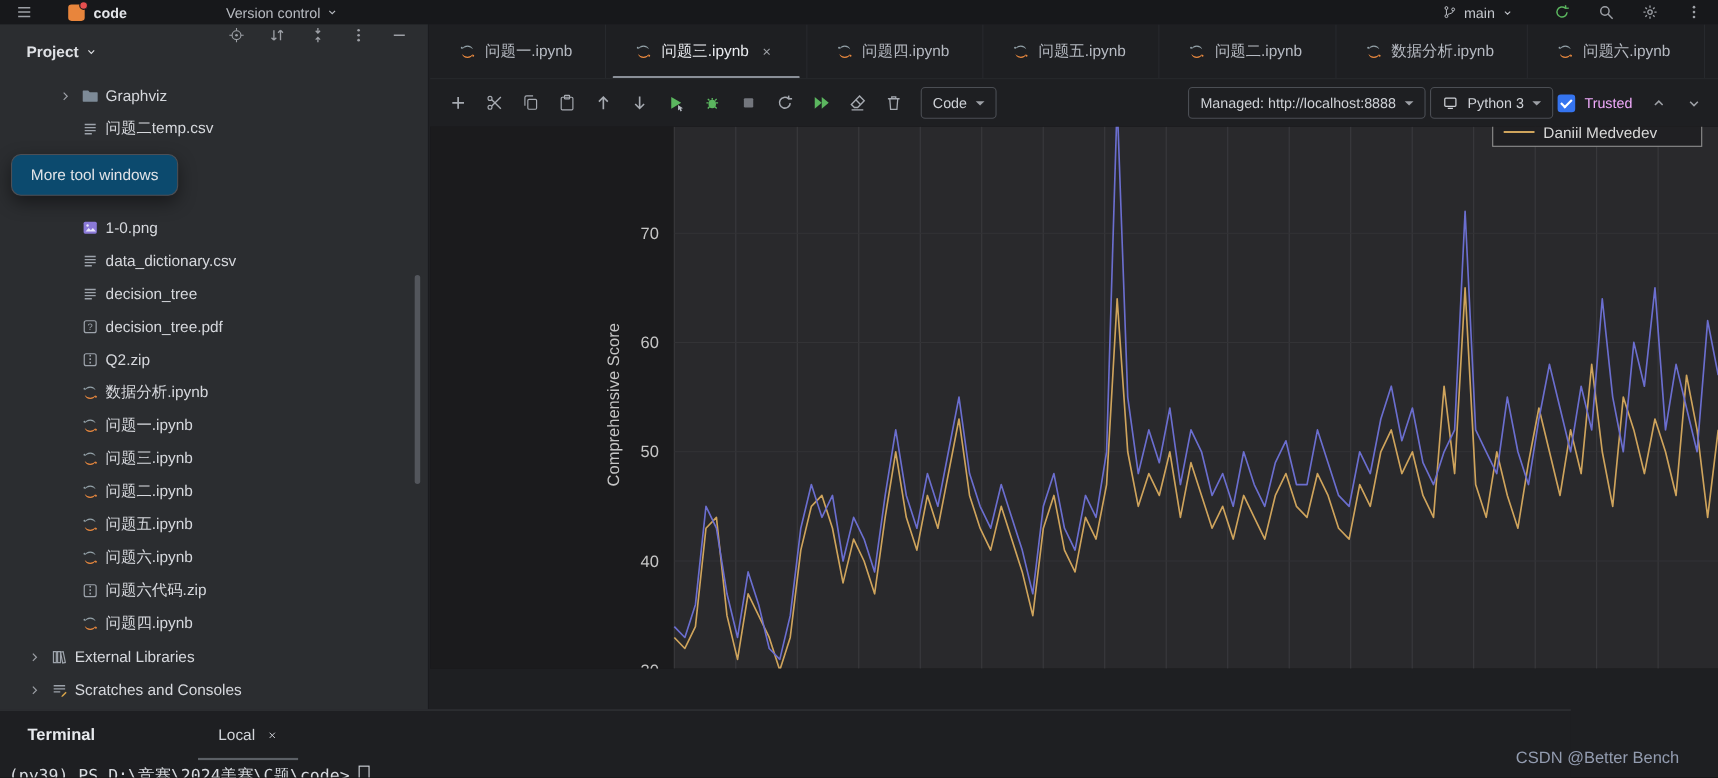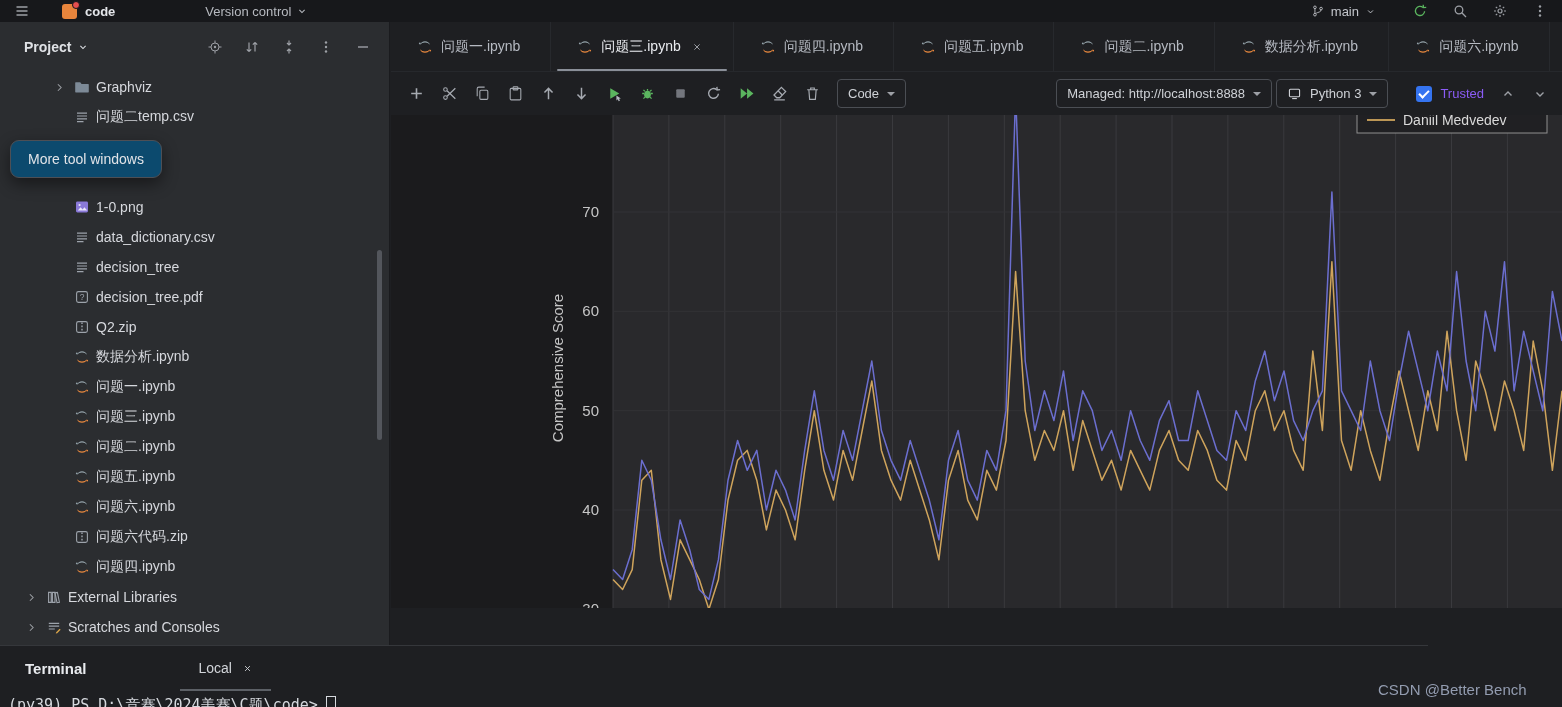--- a/index.html
+++ b/index.html
@@ -17,21 +17,21 @@
   .app-logo::after{content:"";position:absolute;top:-3px;right:-3px;width:6px;height:6px;border-radius:50%;
                    background:#e64f4f;border:1px solid #17181b}
   .proj{font-weight:700;font-size:13px;color:#e4e6ea;display:flex;align-items:center;gap:5px;margin-left:8px}
   .menu-item{color:#b7bac0;font-size:13px;display:flex;align-items:center;gap:5px;margin-left:90px}
   .topbar-right{margin-left:auto;display:flex;align-items:center;gap:20px}
   .branch{display:flex;align-items:center;gap:6px;color:#c3c6cc;font-size:13px;margin-right:14px}
 
   
   .sidebar{position:absolute;top:22px;left:0;width:390px;height:623px;background:#2b2d30;
            border-right:1px solid #1a1b1e;box-sizing:border-box;overflow:hidden}
-  .sidebar-header{height:50px;display:flex;align-items:center;padding:0 16px 0 24px}
+  .sidebar-header{height:50px;display:flex;padding:0 16px 0 24px}
   .sidebar-title{font-size:14px;font-weight:700;display:flex;gap:6px;align-items:center;color:#dfe1e5}
   .sidebar-actions{margin-left:auto;display:flex;gap:17px;color:#9da0a6}
   .tree-row{height:30px;display:flex;align-items:center;gap:6px;font-size:14px;color:#d6d8dd;white-space:nowrap}
   .tree-row .chev{width:18px;display:flex;justify-content:center;color:#9da0a6;flex:none}
   .indent-1{padding-left:22px}
   .indent-2{padding-left:50px}
   .tooltip{position:absolute;left:10px;top:118px;height:38px;line-height:36px;padding:0 17px;
            background:#0c4a6e;border:1px solid #4d4f55;border-radius:9px;font-size:14px;color:#e2e4e8;
            box-shadow:0 6px 16px rgba(0,0,0,.45);z-index:6;box-sizing:border-box}
   .sidebar-scrollbar{position:absolute;right:7px;top:228px;width:5px;height:190px;border-radius:3px;background:#53565c}
@@ -47,21 +47,21 @@
 
   .nb-toolbar{height:43px;display:flex;align-items:center;padding:0 12px;box-sizing:border-box}
   #cell-actions{display:flex;align-items:center;gap:7px}
   .tbtn{width:26px;height:26px;display:flex;align-items:center;justify-content:center;background:none;
         border:0;color:#a6aab1;padding:0;cursor:pointer}
   .dd{display:flex;align-items:center;gap:8px;height:27px;padding:0 10px;border:1px solid #4b4e54;
       border-radius:4px;font-size:13px;color:#ced1d6;background:#1e1f22;cursor:pointer;white-space:nowrap}
   .caret{width:0;height:0;border-left:4px solid transparent;border-right:4px solid transparent;
          border-top:4.5px solid #9da0a6}
   .spacer{flex:1}
-  .trusted{display:flex;align-items:center;gap:8px;font-size:13px;color:#8b5cf6;margin-left:28px}
+  .trusted{display:flex;align-items:center;gap:8px;font-size:13px;color:#f0abfc;margin-left:4px}
   .checkbox{width:16px;height:16px;border-radius:3px;background:#3574f0;position:relative;cursor:pointer}
   .checkbox::after{content:"";position:absolute;left:5px;top:2px;width:4px;height:8px;border:solid #fff;
                    border-width:0 2px 2px 0;transform:rotate(45deg)}
   .nav-chevrons{display:flex;gap:12px;margin-left:14px;color:#a6aab1}
 
   .chart{position:absolute;left:0;top:93px;width:1171px;height:493px;overflow:hidden;background:#1b1b1d}
   .chart text{font-family:"Liberation Sans","DejaVu Sans",sans-serif}
 
   
   .terminal{position:absolute;left:0;top:645px;width:1428px;height:62px;background:#1e1f22;

